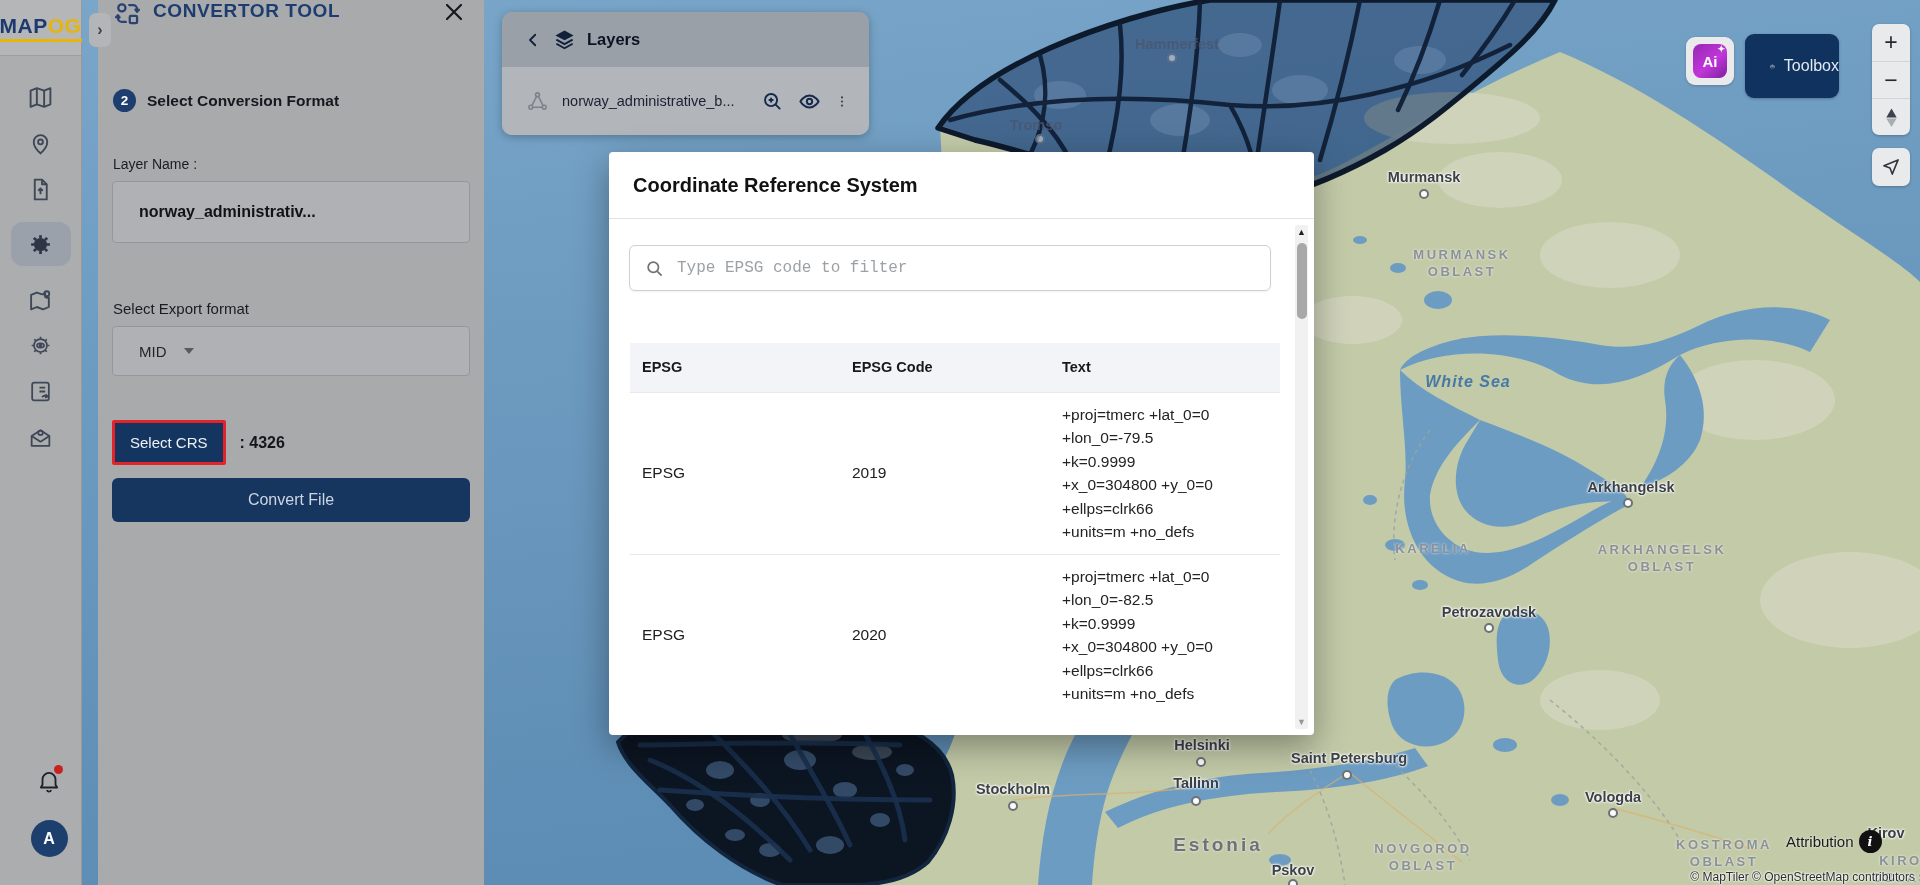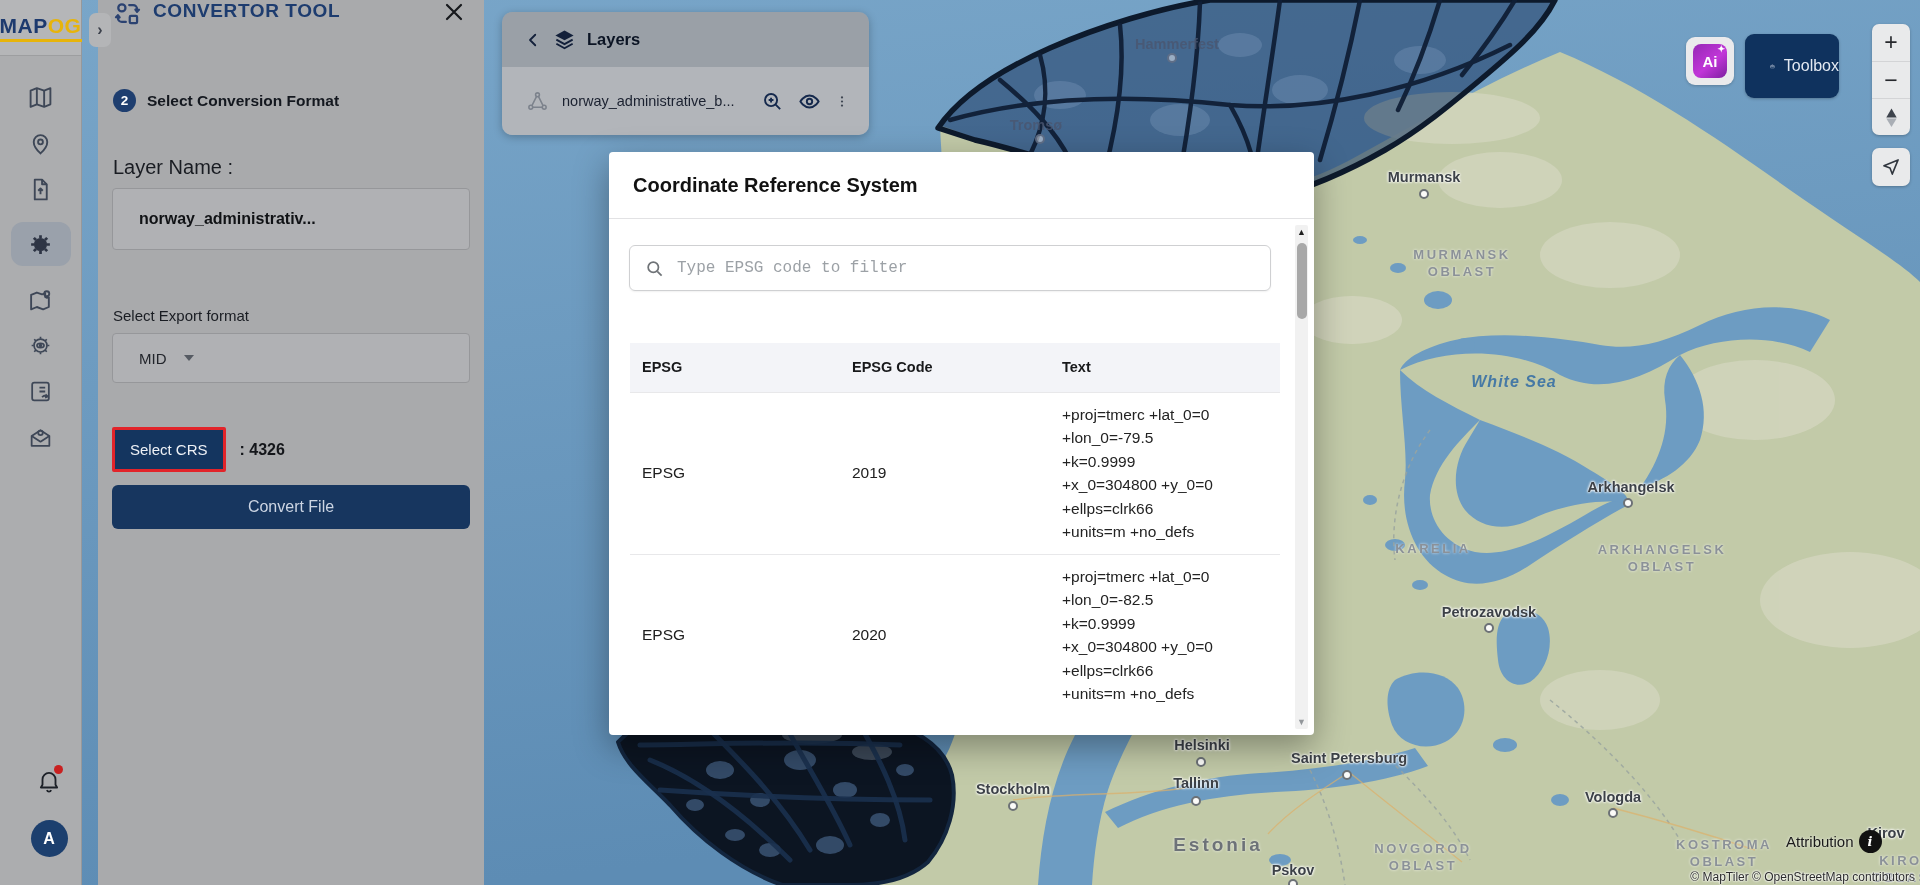--- a/index.html
+++ b/index.html
@@ -45,21 +45,21 @@
   .panel-header .cvt-icon { width:27px; height:27px; color:#2b4271; margin-right:12px; }
   .panel-title { flex:1; font-size:19px; font-weight:800; color:#1d3c6f; letter-spacing:.6px; }
   .panel-close { width:24px; height:24px; color:#17191d; cursor:pointer; }
   .video-band { margin-top:12px; height:35px; background:#8e9bb2; display:flex; align-items:center; padding:0 15px 0 19px; cursor:pointer; }
   .video-band span { flex:1; font-size:14.5px; color:#1c3e74; }
   .yt-icon { width:25px; height:23px; }
   .step-row { display:flex; align-items:center; gap:11px; margin:28px 15px 0; }
   .step-badge { width:23px; height:23px; border-radius:50%; background:#1e3e6f; color:#fff; font-size:13.5px; font-weight:700;
      display:flex; align-items:center; justify-content:center; }
   .step-title { font-size:15.5px; font-weight:600; color:#14181f; }
-  .field-label { margin:44px 15px 0; font-size:20px; color:#191c22; }
+  .field-label { margin:44px 15px 0; font-size:14px; color:#191c22; }
   .text-box { margin:9px 14px 0; height:62px; background:#b0b1b4; border:1px solid #96979a; border-radius:4px;
      display:flex; align-items:center; padding-left:26px; font-size:16px; font-weight:700; color:#101215; }
   .field-label2 { margin:57px 15px 0; font-size:15px; color:#191c22; }
   .select-box { margin:9px 14px 0; height:50px; background:#b0b1b4; border:1px solid #96979a; border-radius:4px;
      display:flex; align-items:center; padding-left:26px; font-size:15px; color:#22252b; cursor:pointer; }
   .caret { width:0; height:0; border-left:5.5px solid transparent; border-right:5.5px solid transparent; border-top:6px solid #565b63; margin-left:17px; }
   .crs-row { margin:44px 14px 0; display:flex; align-items:center; }
   .crs-btn { background:#14355f; border:3px solid #e2242a; border-radius:2px; color:#eef1f6; font-size:15px; padding:11px 15px; cursor:pointer;
      font-family:"Liberation Sans",sans-serif; }
   .crs-val { margin-left:14px; font-size:16px; font-weight:700; color:#14161a; }
@@ -284,21 +284,21 @@
       <div class="region" style="left: 1462px; top: 263px;">MURMANSK
 OBLAST</div>
       <div class="region" style="left: 1433px; top: 548px;">KARELIA</div>
       <div class="region" style="left: 1662px; top: 558px;">ARKHANGELSK
 OBLAST</div>
       <div class="region" style="left: 1423px; top: 857px;">NOVGOROD
 OBLAST</div>
       <div class="region" style="left: 1724px; top: 853px;">KOSTROMA
 OBLAST</div>
       <div class="region" style="left: 1906px; top: 869px;">KIROV OBLAST</div>
-      <div class="waterlbl" style="left: 1468px; top: 382px; margin-left: 46px;">White Sea</div>
+      <div class="waterlbl" style="left: 1468px; top: 382px;">White Sea</div>
       <div class="countrylbl" style="left: 1218px; top: 845px;">Estonia</div>
     </div>
 
   <aside class="rail">
     <div class="logo">
       <span class="logo-inner"><span class="logo-map">MAP</span><span class="logo-og">OG</span></span>
     </div>
     <div class="rail-items">
       <div class="rail-item">
         <svg viewBox="0 0 24 24" fill="none" stroke="currentColor" stroke-width="1.8" stroke-linejoin="round">

